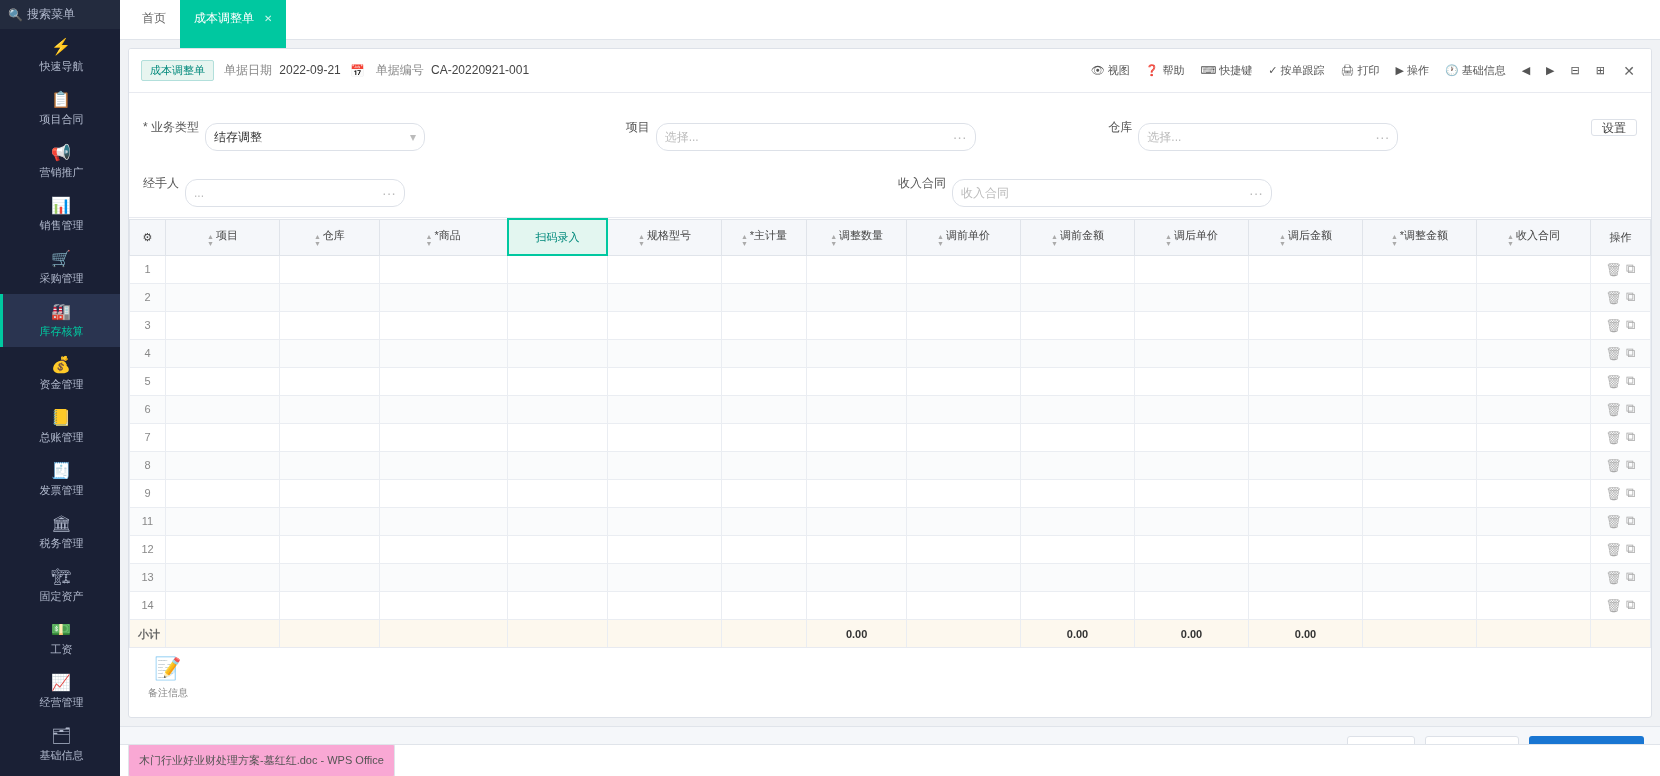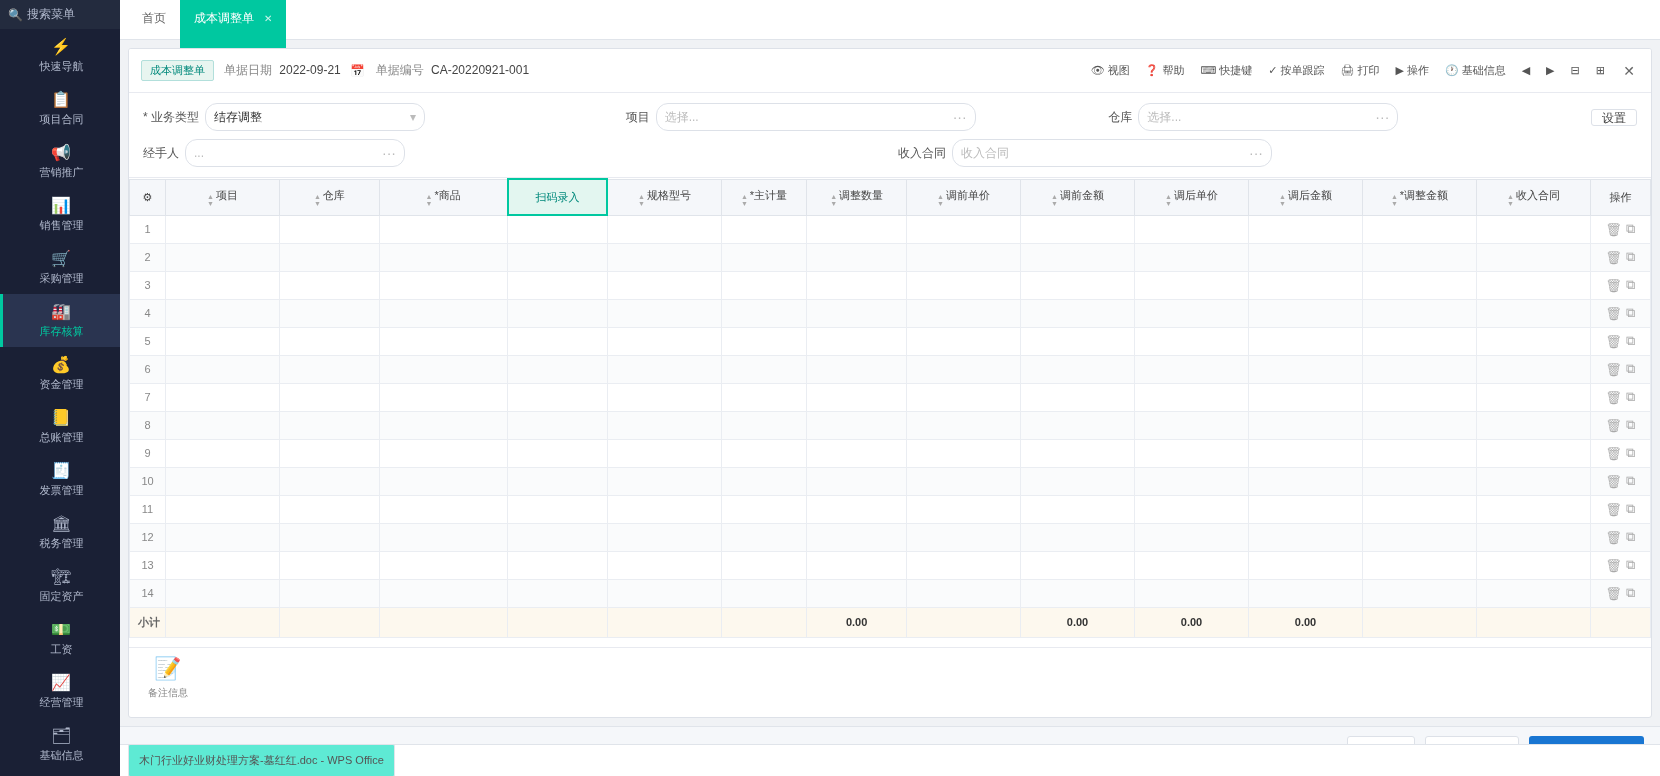--- a/index.html
+++ b/index.html
@@ -172,20 +172,21 @@
       border: 1px solid #dde1e8;
       border-radius: 12px;
       padding: 8px 8px;
       font-size: 12px;
       color: #333;
       background: #fff;
       display: flex;
       align-items: center;
       justify-content: space-between;
       max-width: 280px;
+      margin-top: 20px;
     }
     .form-input-wide { max-width: 400px; }
     .form-input .dots { color: #bbb; font-size: 14px; }
     .form-input .arrow { color: #bbb; }
     .form-input-filled { background: #fff; color: #333; }
     .form-input-placeholder { color: #bbb; }
 
     
     .table-section {
       flex: 1;
@@ -340,21 +341,21 @@
       border-top: 1px solid #e0e4ea;
       display: flex;
       align-items: center;
       padding: 0 8px;
       gap: 8px;
       font-size: 11px;
       color: #555;
       z-index: 100;
     }
     .taskbar-item {
-      background: #5eead4;
+      background: #f9a8d4;
       border: 1px solid #e0e4ea;
       border-radius: 2px;
       padding: 8px 10px;
       cursor: pointer;
     }
 
     
     .table-wrapper::-webkit-scrollbar { width: 6px; height: 6px; }
     .table-wrapper::-webkit-scrollbar-thumb { background: #ccc; border-radius: 3px; }
     .table-wrapper::-webkit-scrollbar-track { background: #f5f7fa; }
@@ -811,42 +812,20 @@
                 <td></td>
                 <td></td>
                 <td class="action-col">
                   <div class="action-icons">
                     <span class="action-icon">🗑</span>
                     <span class="action-icon">⧉</span>
                   </div>
                 </td>
               </tr>
               <tr>
-                <td class="row-num">10</td>
-                <td></td>
-                <td></td>
-                <td></td>
-                <td></td>
-                <td></td>
-                <td></td>
-                <td></td>
-                <td></td>
-                <td></td>
-                <td></td>
-                <td></td>
-                <td></td>
-                <td></td>
-                <td class="action-col">
-                  <div class="action-icons">
-                    <span class="action-icon">🗑</span>
-                    <span class="action-icon">⧉</span>
-                  </div>
-                </td>
-              </tr>
-              <tr>
                 <td class="row-num">11</td>
                 <td></td>
                 <td></td>
                 <td></td>
                 <td></td>
                 <td></td>
                 <td></td>
                 <td></td>
                 <td></td>
                 <td></td>

